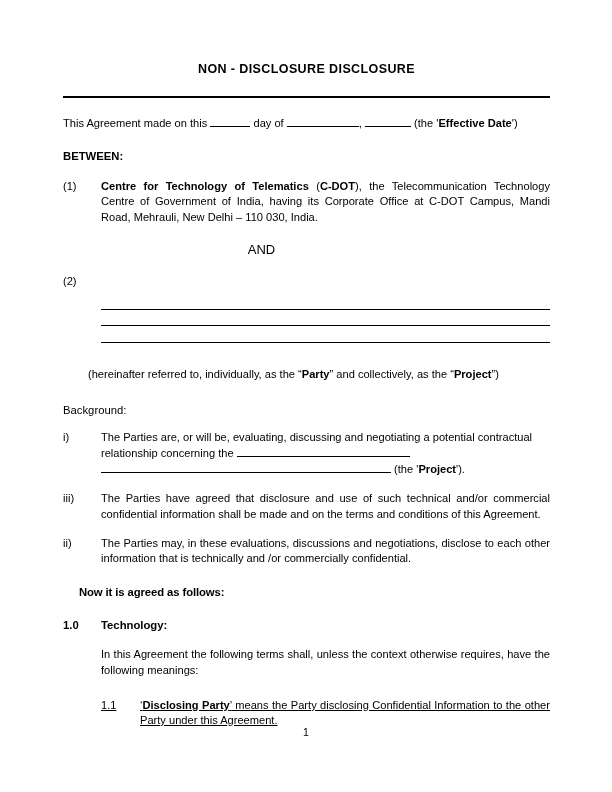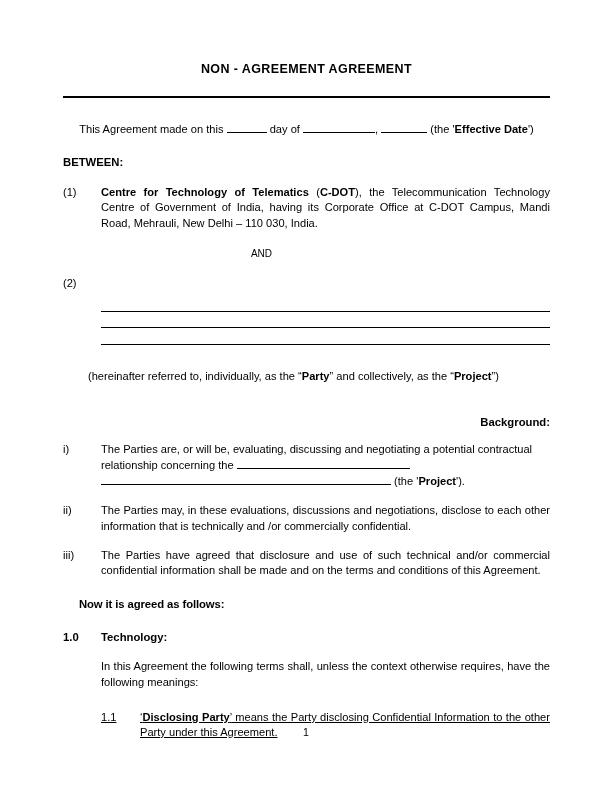--- a/index.html
+++ b/index.html
@@ -39,25 +39,24 @@
   .title-rule {
     border: 0;
     border-top: 2.2px solid #000;
     margin: 19px 0 0 0;
     width: 487px;
   }
   .bold { font-weight: bold; }
 
   
   .intro {
-    margin-top: 23px;
+    margin-top: 17px;
     font-size: 11.1px;
     line-height: 15.2px;
     white-space: nowrap;
-    text-align: center;
   }
   .blank-u {
     display: inline-block;
     border-bottom: 1.1px solid #000;
     vertical-align: baseline;
     height: 11px;
   }
   .bu-day  { width: 40px; }
   .bu-mon  { width: 72px; }
   .bu-year { width: 46px; }
@@ -81,21 +80,21 @@
   .row .body {
     flex: 1 1 auto;
     font-size: 11.1px;
     line-height: 15.2px;
     text-align: justify;
   }
   .row .body.last-left { text-align: left; }
 
   .and-line {
     text-align: center;
-    font-size: 10px;
+    font-size: 13px;
     margin-top: 17px;
     padding-right: 90px;
   }
 
   
   .rules-block {
     margin-left: 38px;
     margin-top: 4px;
   }
   .rule-line {
@@ -106,23 +105,22 @@
   .hereinafter {
     margin-top: 24px;
     margin-left: 25px;
     font-size: 11.1px;
     line-height: 15.2px;
     white-space: nowrap;
   }
 
   .section-head {
     font-size: 11.3px;
-    font-weight: bold;
-    margin-top: 32px;
-    text-align: right;
+    font-weight: normal;
+    margin-top: 22px;
   }
 
   .bg-row { margin-top: 14px; }
   .bg-row .marker { flex: 0 0 38px; }
 
   
   .fill-rest {
     display: inline-block;
     border-bottom: 1.1px solid #000;
     height: 11px;
@@ -182,21 +180,21 @@
     text-align: center;
     font-size: 10.6px;
   }
 </style>
 </head>
 <body>
 
 <div class="page">
   <div class="content">
 
-    <div class="doc-title">NON - AGREEMENT  AGREEMENT</div>
+    <div class="doc-title">NON - DISCLOSURE  DISCLOSURE</div>
     <hr class="title-rule">
 
     <div class="intro">
       <span>This Agreement made on this</span>
       <span class="blank-u bu-day"></span>
       <span>day of</span>
       <span class="blank-u bu-mon"></span><span>,</span>
       <span class="blank-u bu-year"></span>
       <span>(the '</span><span class="bold">Effective Date</span><span>')</span>
     </div>
@@ -222,27 +220,27 @@
     <div class="hereinafter"><span>(hereinafter referred to, individually, as the “</span><span class="bold">Party</span><span>” and collectively, as the “</span><span class="bold">Project</span><span>”)</span></div>
 
     <div class="section-head">Background:</div>
 
     <div class="row bg-row">
       <div class="marker">i)</div>
       <div class="body last-left"><span>The Parties are, or will be, evaluating, discussing and negotiating a potential contractual relationship concerning the</span> <span class="fill-rest fill-a"></span><span class="fill-rest fill-b"></span> <span>(the '</span><span class="bold">Project</span><span>').</span></div>
     </div>
 
     <div class="row bg-row">
+      <div class="marker">iii)</div>
+      <div class="body">The Parties have agreed that disclosure and use of such technical and/or commercial confidential information shall be made and on the terms and conditions of this Agreement.</div>
+    </div>
+
+    <div class="row bg-row">
       <div class="marker">ii)</div>
       <div class="body">The Parties may, in these evaluations, discussions and negotiations, disclose to each other information that is technically and /or commercially confidential.</div>
-    </div>
-
-    <div class="row bg-row">
-      <div class="marker">iii)</div>
-      <div class="body">The Parties have agreed that disclosure and use of such technical and/or commercial confidential information shall be made and on the terms and conditions of this Agreement.</div>
     </div>
 
     <div class="agreed-head">Now it is agreed as follows:</div>
 
     <div class="row def-row">
       <div class="marker">1.0</div>
       <div class="body">Technology:</div>
     </div>
 
     <div class="def-intro">In this Agreement the following terms shall, unless the context otherwise requires, have the following meanings:</div>

